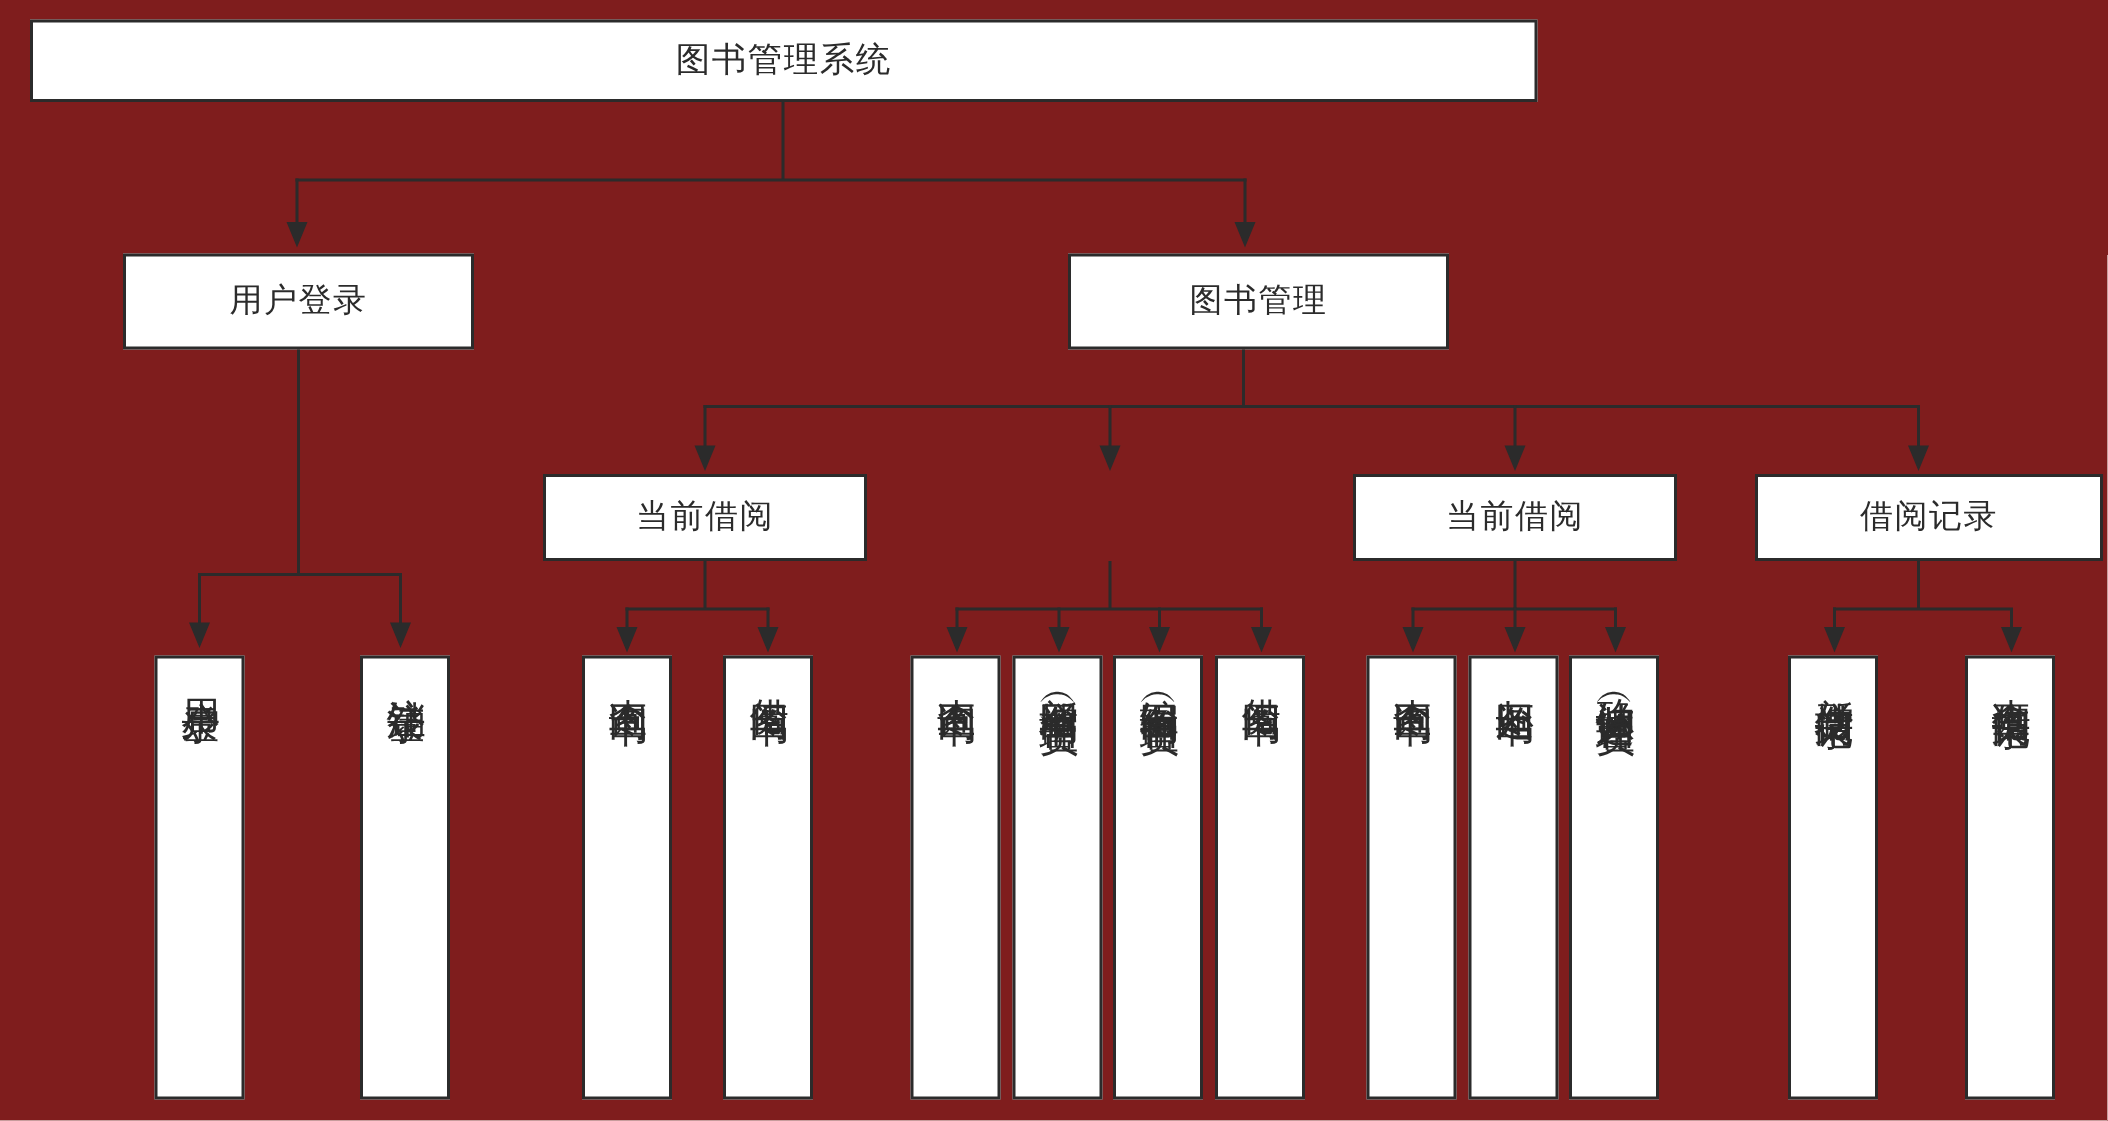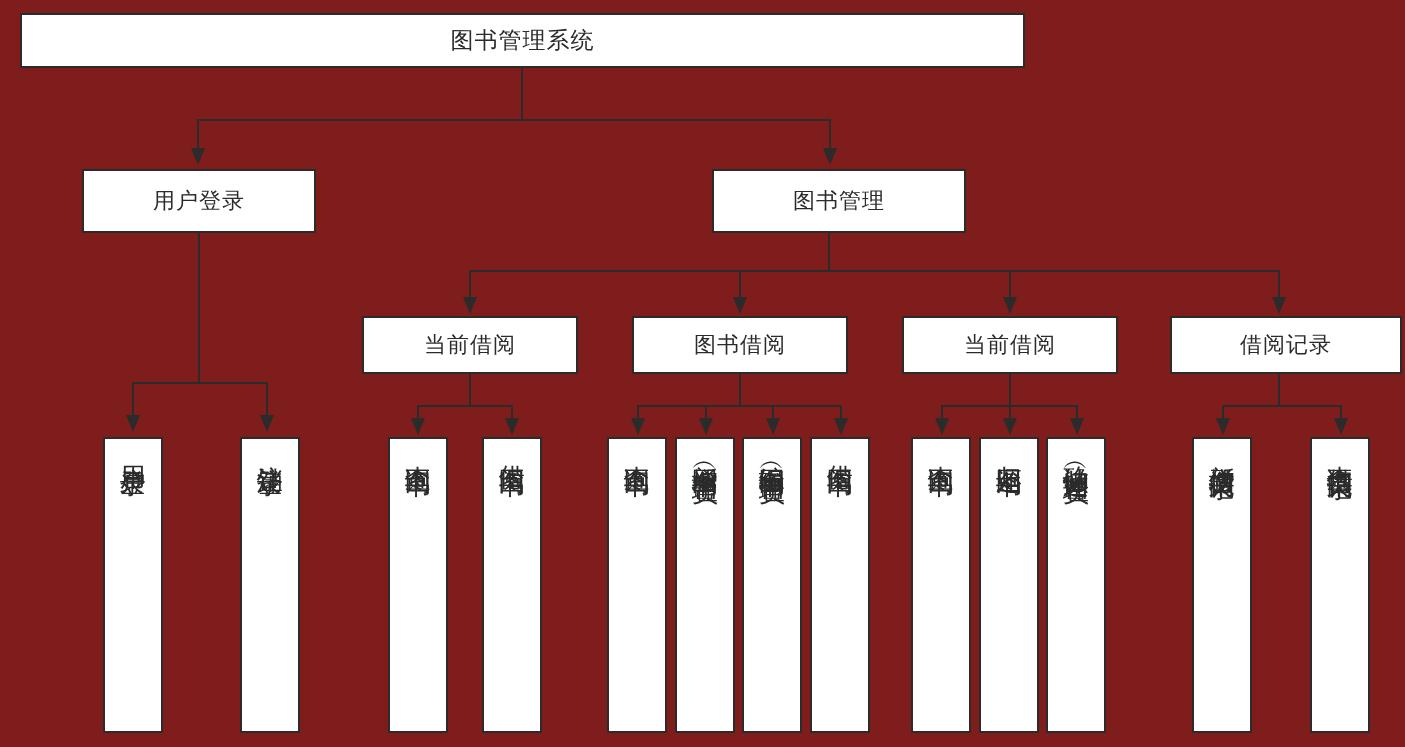--- a/index.html
+++ b/index.html
@@ -118,23 +118,20 @@
   <div class="edge vline" style="left:739px; top:270px; height:28px;"></div>
   <div class="arrow" style="left:733px; top:297px;"></div>
   <div class="edge vline" style="left:1009px; top:270px; height:28px;"></div>
   <div class="arrow" style="left:1003px; top:297px;"></div>
   <div class="edge vline" style="left:1278px; top:270px; height:28px;"></div>
   <div class="arrow" style="left:1272px; top:297px;"></div>
 
   <div class="node h" style="left:362px; top:316px; width:216px; height:58px;">
     <span class="label">当前借阅</span>
   </div>
-  <div class="node h" style="left:632px; top:316px; width:216px; height:58px;">
-    <span class="label">图书借阅</span>
-  </div>
   <div class="node h" style="left:902px; top:316px; width:216px; height:58px;">
     <span class="label">当前借阅</span>
   </div>
   <div class="node h" style="left:1170px; top:316px; width:232px; height:58px;">
     <span class="label">借阅记录</span>
   </div>
 
   <div class="edge vline" style="left:469px; top:374px; height:32px;"></div>
   <div class="edge hline" style="left:417px; top:405px; width:96px;"></div>
   <div class="edge vline" style="left:417px; top:405px; height:14px;"></div>

